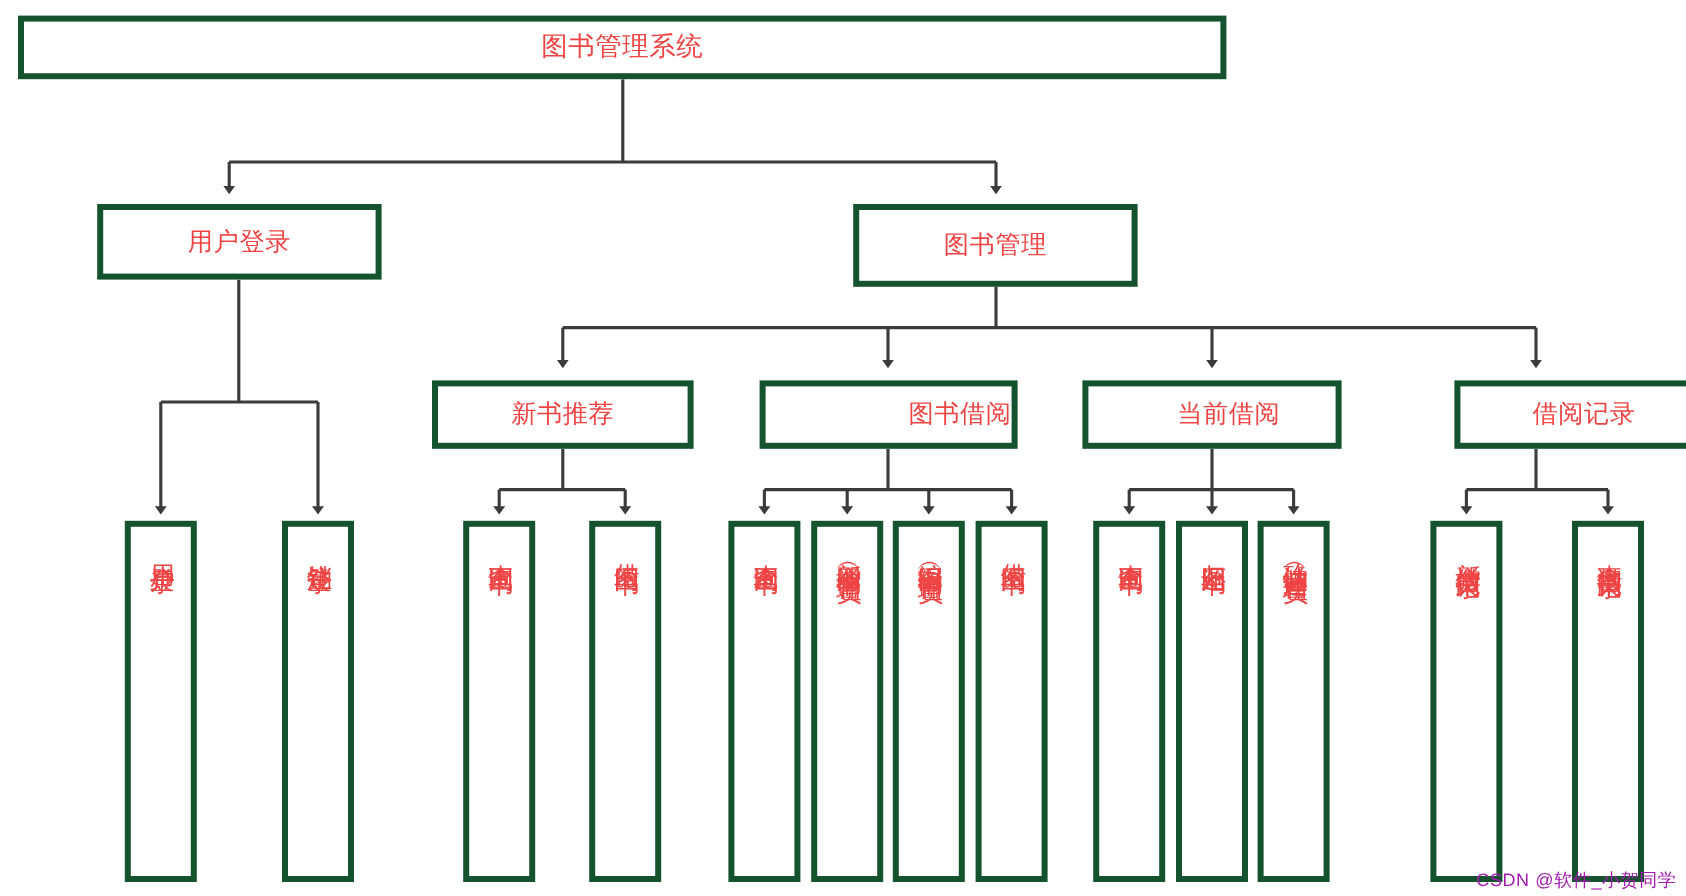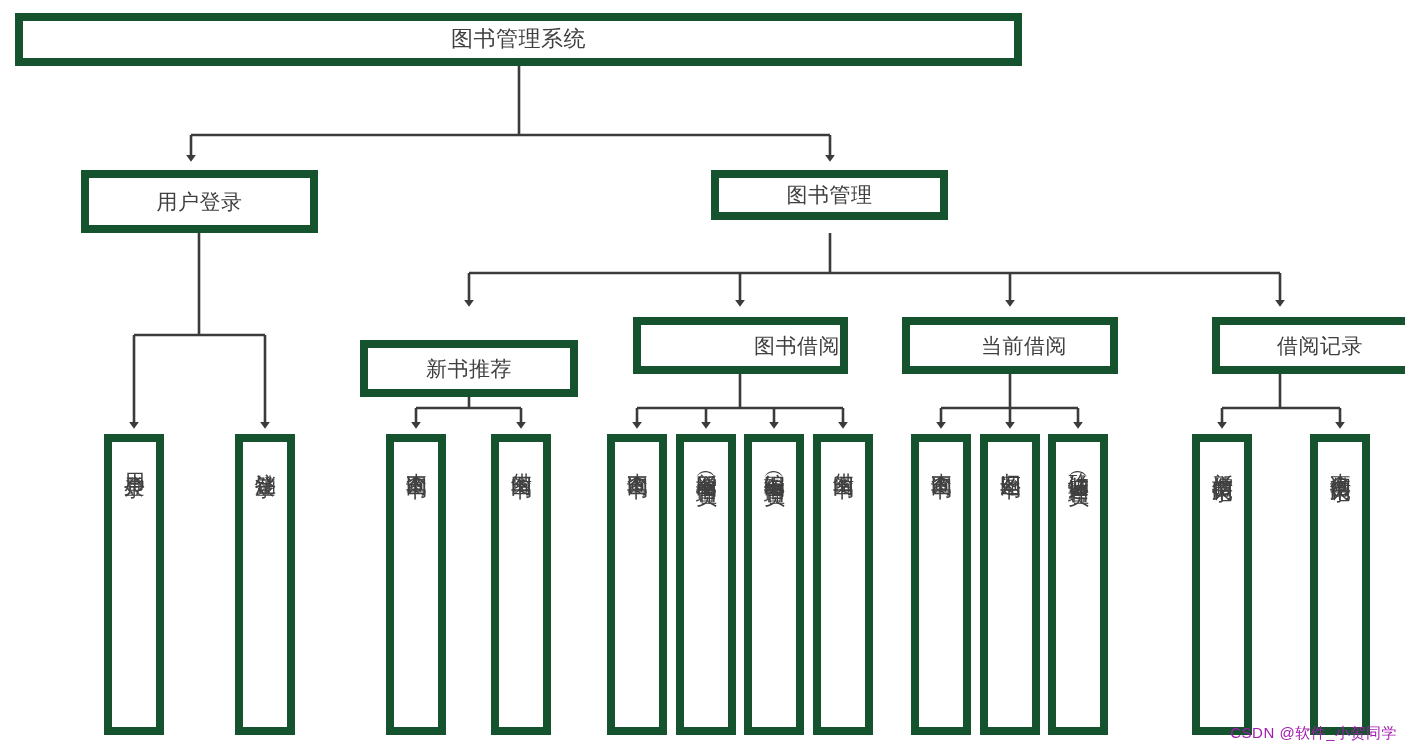--- a/index.html
+++ b/index.html
@@ -22,26 +22,26 @@
     position: absolute;
     left: 0;
     top: 0;
     width: 1405px;
     height: 747px;
     pointer-events: none;
   }
   .node {
     position: absolute;
     box-sizing: border-box;
-    border: 8px solid #14532d;
+    border: 5px solid #14532d;
     background: #ffffff;
     display: flex;
     align-items: center;
     justify-content: center;
-    color: #404040;
+    color: #ef4444;
   }
   .node-label {
     display: block;
     text-align: center;
     line-height: 1.12;
     letter-spacing: 0.5px;
   }
   
   .node.h .node-label {
     font-size: 21px;
@@ -131,25 +131,25 @@
     </g>
   </svg>
 
   <div class="node h root" style="left:15px; top:13px; width:1007px; height:53px;">
     <span class="node-label">图书管理系统</span>
   </div>
 
   <div class="node h" style="left:81px; top:170px; width:237px; height:63px;">
     <span class="node-label">用户登录</span>
   </div>
-  <div class="node h" style="left:711px; top:170px; width:237px; height:50px;">
+  <div class="node h" style="left:711px; top:170px; width:237px; height:69px;">
     <span class="node-label">图书管理</span>
   </div>
 
-  <div class="node h" style="left:360px; top:317px; width:218px; height:57px;margin-top:23px;">
+  <div class="node h" style="left:360px; top:317px; width:218px; height:57px;">
     <span class="node-label">新书推荐</span>
   </div>
   <div class="node h" style="left:633px; top:317px; width:215px; height:57px;justify-content:flex-end;">
     <span class="node-label">图书借阅</span>
   </div>
   <div class="node h" style="left:902px; top:317px; width:216px; height:57px;padding-left:28px;">
     <span class="node-label">当前借阅</span>
   </div>
   <div class="node h" style="left:1212px; top:317px; width:216px; height:57px;">
     <span class="node-label">借阅记录</span>

